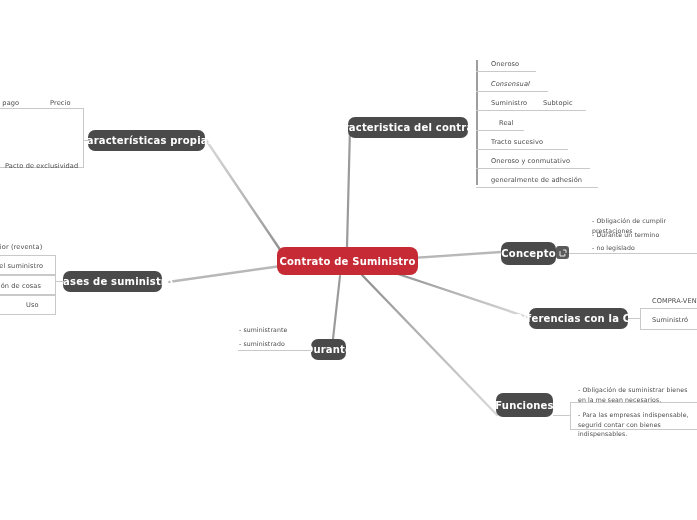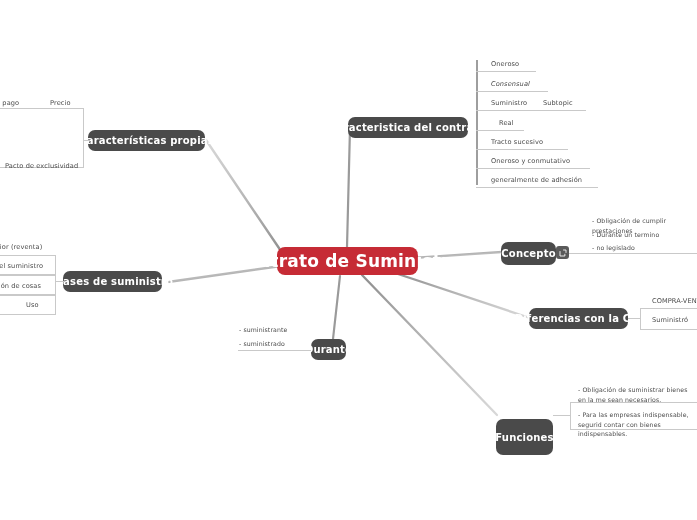--- a/index.html
+++ b/index.html
@@ -34,21 +34,21 @@
     color: #ffffff;
     font-weight: bold;
     display: flex;
     align-items: center;
     justify-content: center;
     white-space: nowrap;
     letter-spacing: 0.2px;
   }
   .node-root {
     background: #c62b35;
-    font-size: 17px;
+    font-size: 10px;
     padding: 9px 16px;
     border-radius: 8px;
   }
   .node-main {
     background: #4a4a4a;
     font-size: 10px;
     padding: 7px 12px;
   }
   .leaf {
     position: absolute;
@@ -192,20 +192,20 @@
   <div class="branch-box" style="left:640px; top:308px; width:80px; height:22px;"></div>
   <div class="leaf" style="left:652px; top:297px;">COMPRA-VENTA</div>
   <div class="leaf" style="left:652px; top:316px;">Suministró</div>
 
   <div class="node node-main" style="left:311px; top:339px; width:35px; height:21px;">Durante</div>
 
   <div class="hline" style="left:238px; top:350px; width:73px;"></div>
   <div class="note" style="left:239px; top:325px;">- suministrante</div>
   <div class="note" style="left:239px; top:339px;">- suministrado</div>
 
-  <div class="node node-main" style="left:496px; top:419px; width:57px; height:36px;">Funciones</div>
+  <div class="node node-main" style="left:496px; top:393px; width:57px; height:24px;">Funciones</div>
 
   <div class="hline" style="left:553px; top:415px; width:17px;"></div>
   <div class="branch-box" style="left:570px; top:402px; width:150px; height:28px;"></div>
   <div class="note" style="left:578px; top:385px; width:118px; white-space:normal;">- Obligación de suministrar bienes en la me sean necesarios.</div>
   <div class="note" style="left:578px; top:410px; width:118px; white-space:normal;">- Para las empresas indispensable, segurid contar con bienes indispensables.</div>
 
 </div>
 
 </body></html>

